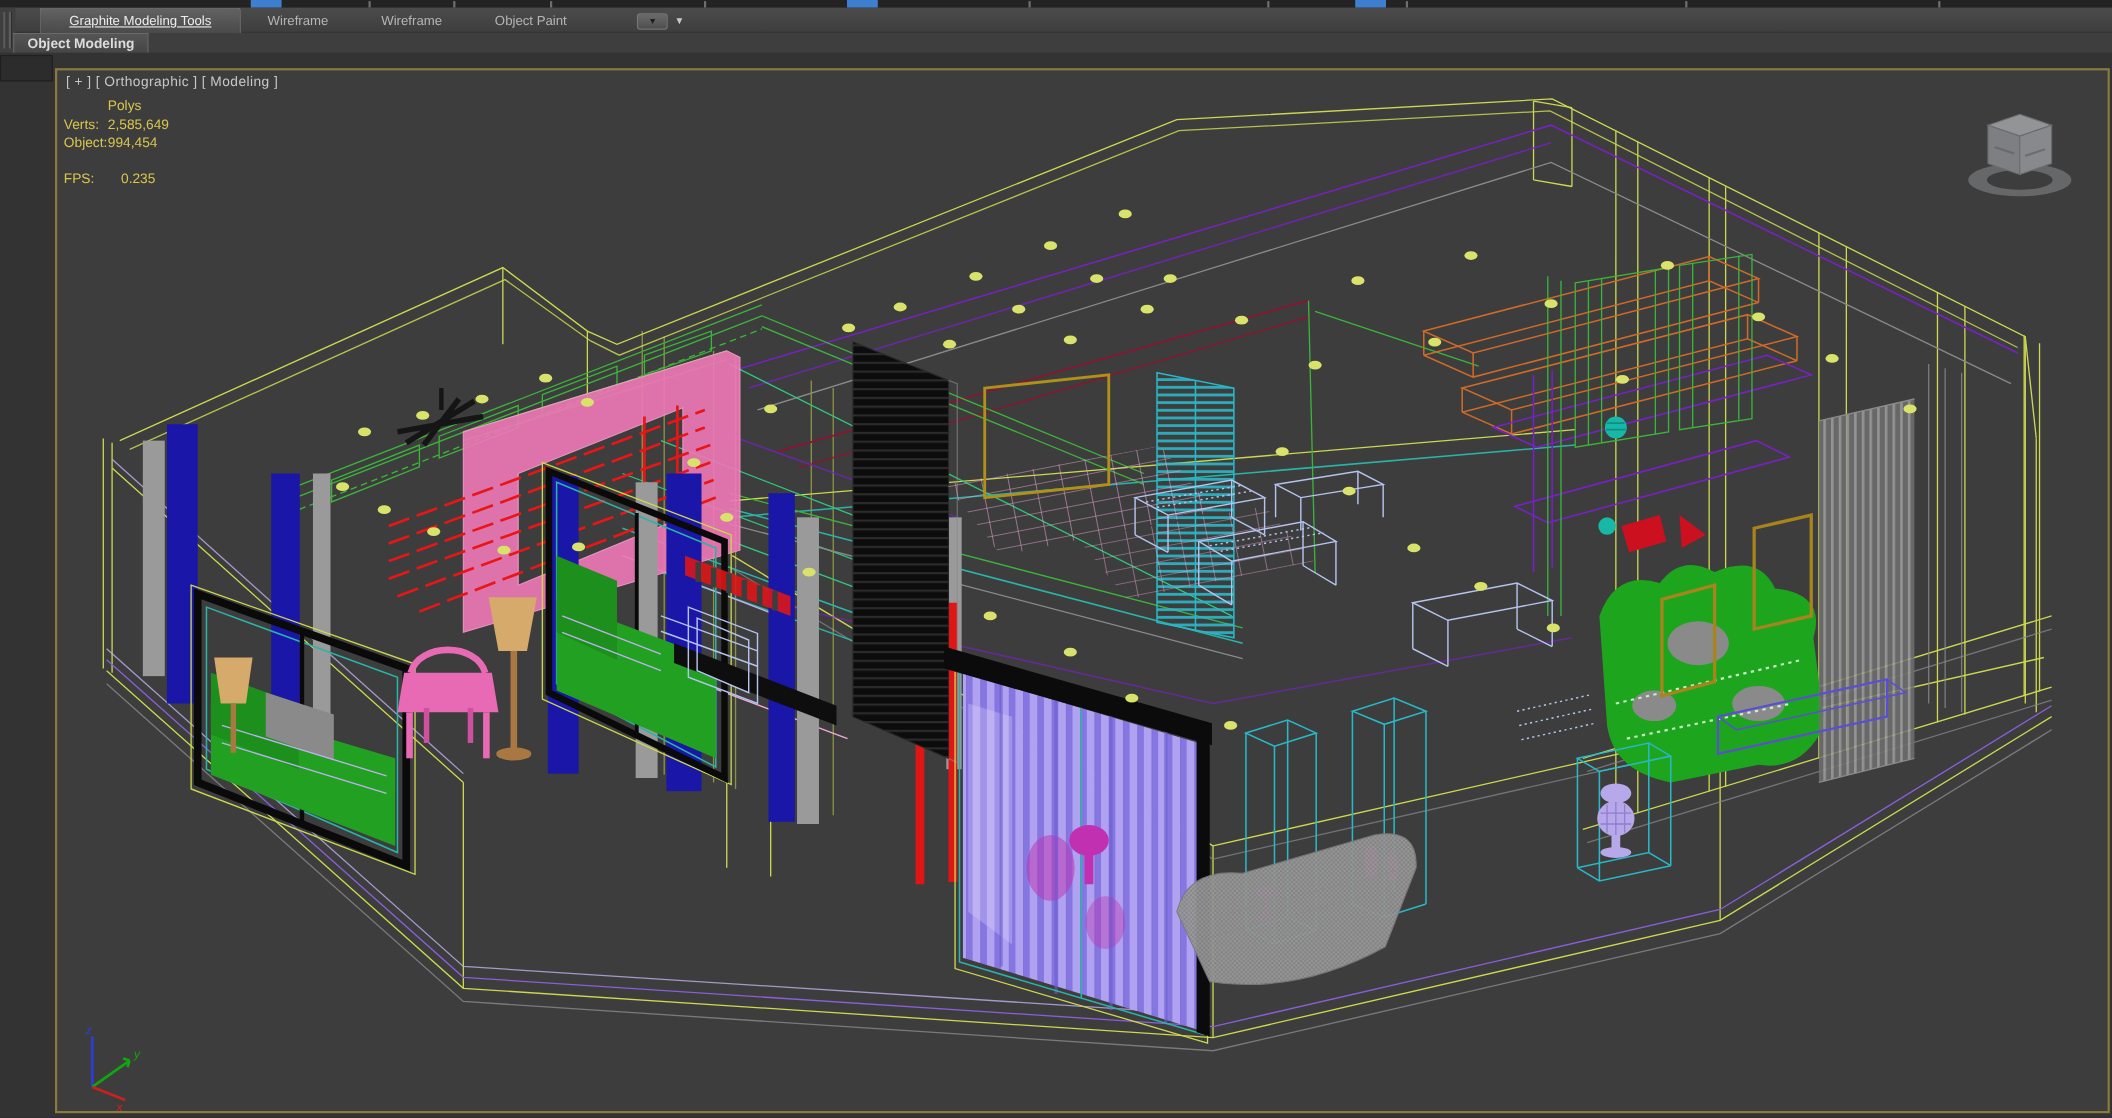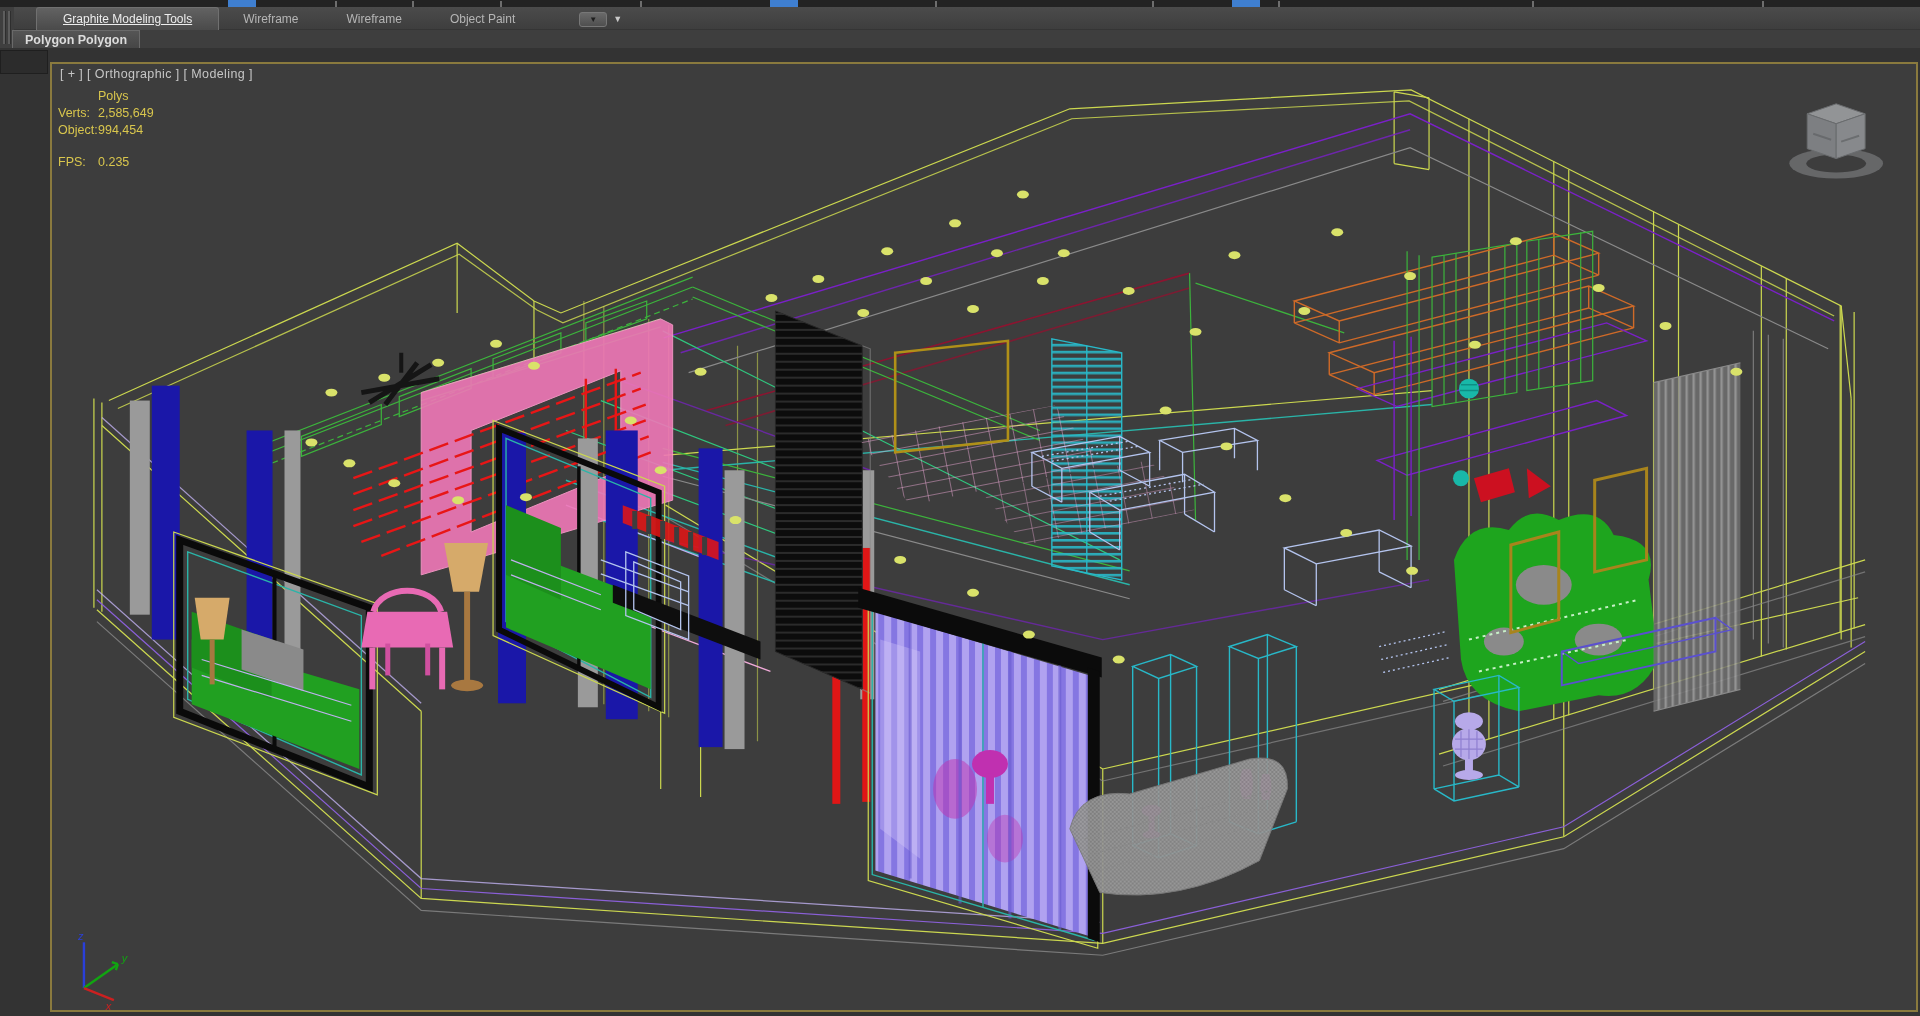--- a/index.html
+++ b/index.html
@@ -35,21 +35,21 @@
 
   
   #viewport{position:absolute;left:50px;top:62px;width:1868px;height:950px;box-sizing:border-box;
     border:2px solid var(--p-border_viewport);background:var(--p-bg_viewport);}
   #scene{position:absolute;left:0;top:0;width:100%;height:100%;}
   #vp-label{position:absolute;left:8px;top:3px;color:var(--p-label_gray);font-size:12.5px;letter-spacing:.4px;}
   #stats{position:absolute;left:6px;top:24px;color:var(--p-stats_yellow);font-size:12.5px;line-height:17px;}
   .stat-row{display:flex;}
   .stat-label{width:40px;}
   .stat-val{margin-left:0px;}
-  .fps-row{margin-top:15px;}
+  .fps-row{margin-top:15px;gap:12px;}
 
   
   svg *{vector-effect:non-scaling-stroke;}
   .y{stroke:var(--p-wire_yellow);fill:none;stroke-width:1.2;}
   .g{stroke:var(--p-wire_green);fill:none;stroke-width:1.2;}
   .sg{stroke:var(--p-wire_spring);fill:none;stroke-width:1.2;}
   .t{stroke:var(--p-wire_teal);fill:none;stroke-width:1.4;}
   .c{stroke:var(--p-wire_cyan);fill:none;stroke-width:1.4;}
   .pu{stroke:var(--p-wire_purple);fill:none;stroke-width:1.4;}
   .vi{stroke:var(--p-wire_violet);fill:none;stroke-width:1.2;}
@@ -90,21 +90,21 @@
   <div id="tabs">
     <div class="rtab active">Graphite Modeling Tools</div>
     <div class="rtab">Wireframe</div>
     <div class="rtab">Wireframe</div>
     <div class="rtab">Object Paint</div>
     <div class="overflow-btn">
       <span>▼</span>
     </div>
     <div class="overflow-caret">▼</div>
   </div>
-  <div id="paneltab">Polygon Polygon</div>
+  <div id="paneltab">Object Modeling</div>
 
   <div id="chrome-under"></div>
   <div id="mini-tab"></div>
 
   <div id="viewport">
 
     <svg id="scene" viewBox="50 62 1868 950" preserveAspectRatio="none">
       <defs>
         <pattern id="curtStripes" patternUnits="userSpaceOnUse" width="13" height="12">
           <rect width="7" height="12" fill="#b0a2f0"></rect>

